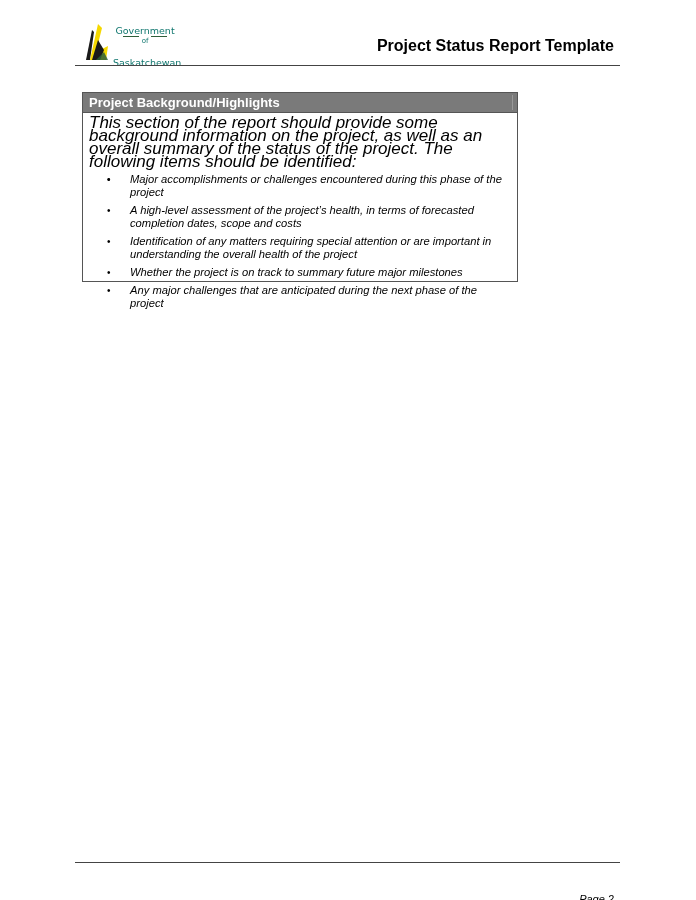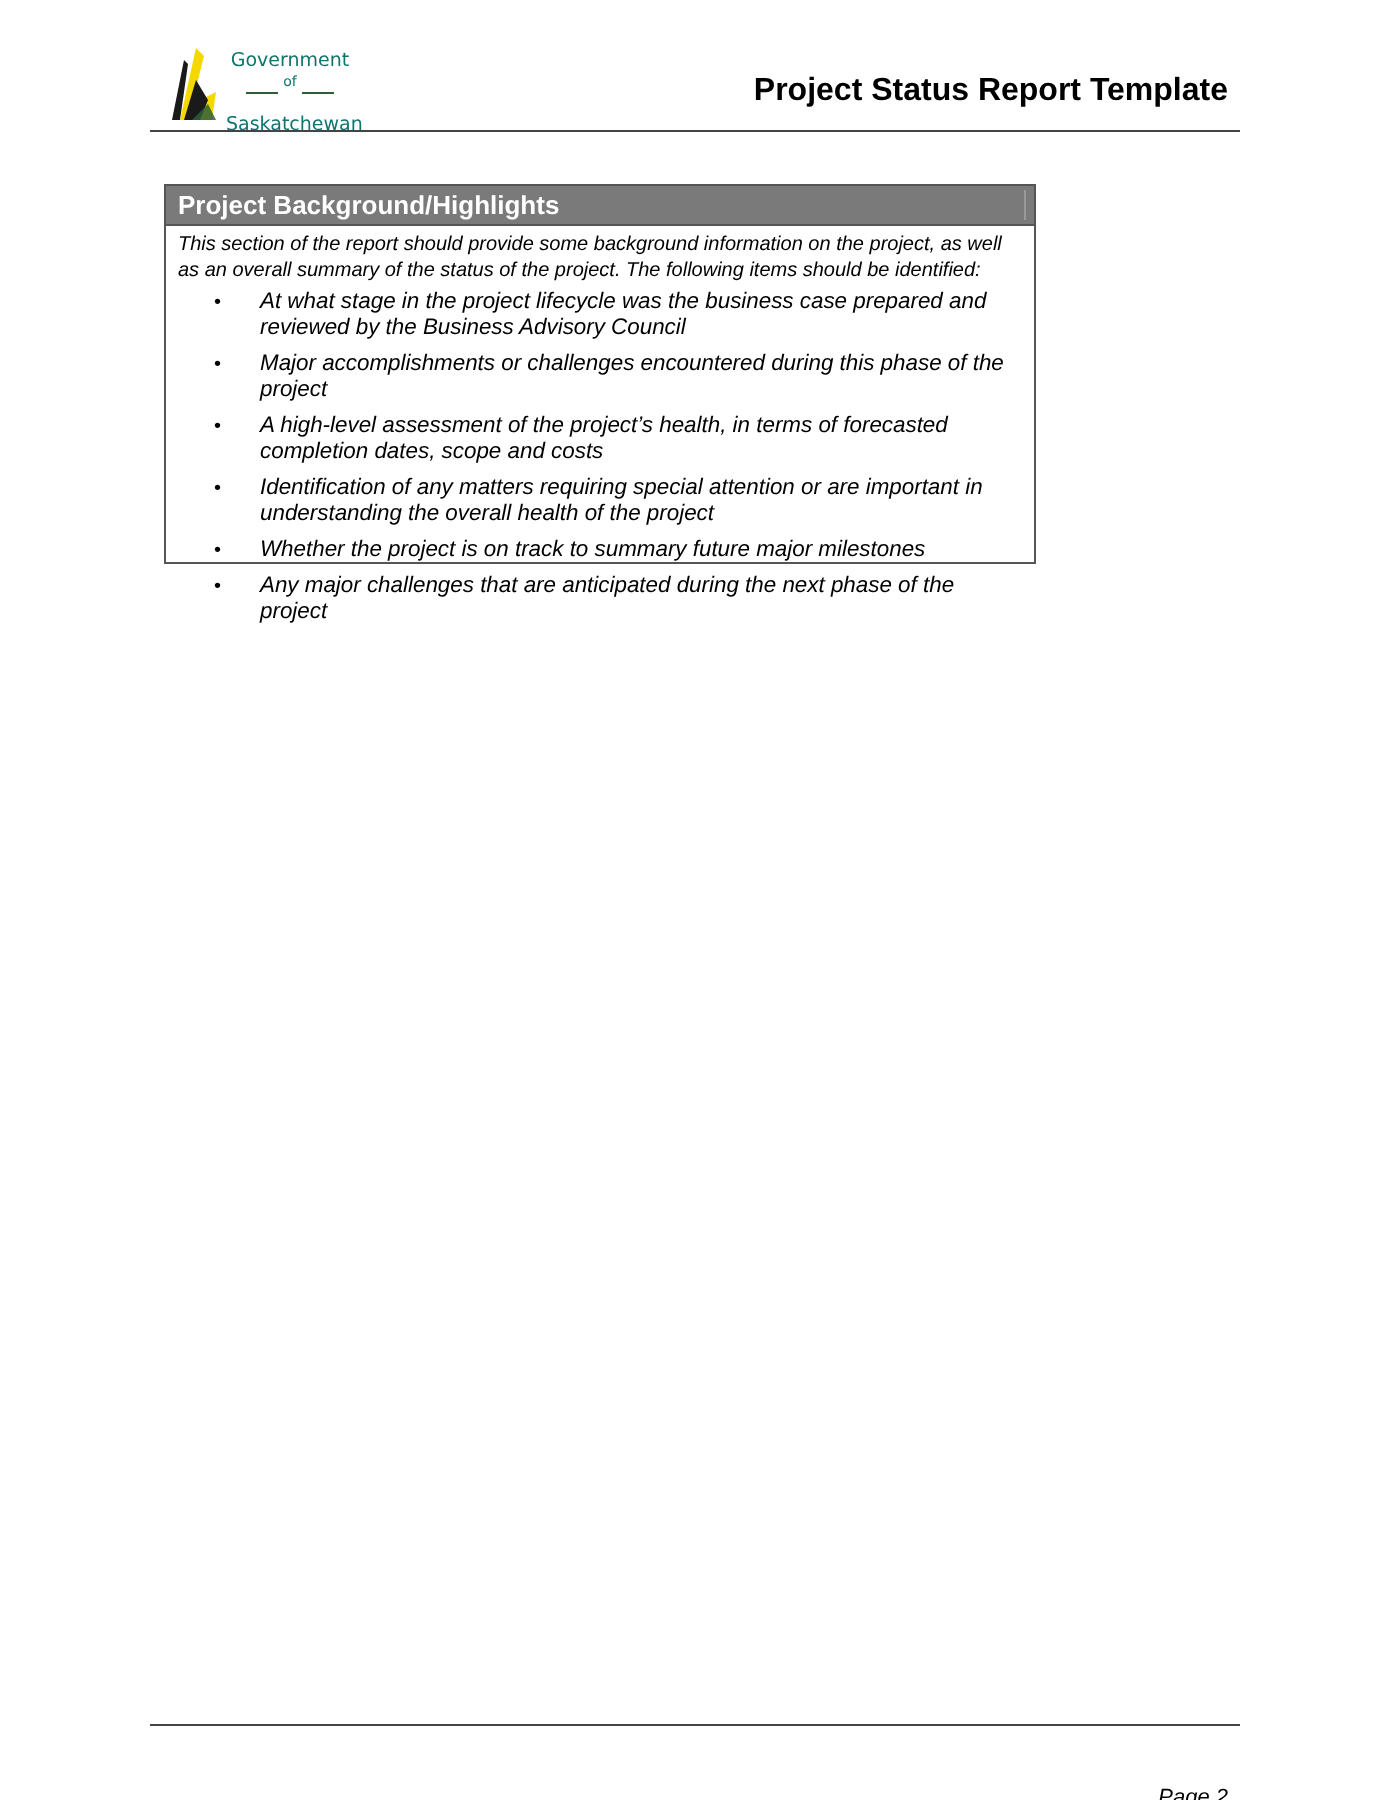--- a/index.html
+++ b/index.html
@@ -3,32 +3,32 @@
   <meta charset="utf-8">
   <style>
     html, body { margin: 0; padding: 0; background: #ffffff; }
     body { width: 696px; height: 900px; position: relative; overflow: hidden;
            font-family: "Liberation Sans", sans-serif; color: #000; }
     .logo { position: absolute; left: 82px; top: 22px; width: 95px; height: 40px; }
     .logo svg { position: absolute; left: 0; top: 0; }
     .logo-text { position: absolute; left: 31px; top: 3px; width: 64px; text-align: center;
                  color: #0f766e; font-family: "DejaVu Sans", sans-serif; line-height: 11px; }
     .logo-gov { font-size: 9.5px; display:block; }
-    .logo-of { font-size: 7px; display:flex; align-items:flex-end; justify-content:center; gap:3px; }
+    .logo-of { font-size: 7px; display:flex; align-items:flex-start; justify-content:center; gap:3px; }
     .logo-of .ln { display:inline-block; width: 16px; height: 1px; background: #2e5e3a; }
     .logo-sask { font-size: 9.5px; display:block;margin-top:10px; }
     .doc-title { position: absolute; right: 82px; top: 37px; font-size: 16px; font-weight: bold; }
     .header-rule { position: absolute; left: 75px; top: 65px; width: 545px; height: 1px; background: #444; }
     .section { position: absolute; left: 82px; top: 92px; width: 436px; height: 190px;
                border: 1px solid #555; box-sizing: border-box; }
     .section-head { background: #7a7a7a; color: #fff; font-weight: bold; font-size: 13px;
                     height: 19px; line-height: 19px; padding-left: 6px;
                     border-bottom: 1px solid #555; position: relative; }
     .section-head::after { content: ""; position: absolute; right: 4px; top: 2px; width: 1px; height: 15px; background: #999; }
-    .intro { font-style: italic; font-size: 10px; line-height: 13px; margin: 3px 6px 0 6px; }
+    .intro { font-style: italic; font-size: 17px; line-height: 13px; margin: 3px 6px 0 6px; }
     ul.items { list-style: none; margin: 3px 0 0 0; padding: 0; }
     ul.items li { position: relative; font-style: italic; font-size: 11.2px; line-height: 13px;
                   padding-left: 47px; padding-right: 10px; margin-bottom: 5px; }
     ul.items li .bullet { position: absolute; left: 24px; top: 0; font-style: normal; font-size: 10px; }
     .footer-rule { position: absolute; left: 75px; top: 862px; width: 545px; height: 1px; background: #444; }
     .page-num { position: absolute; right: 82px; top: 893px; font-style: italic; font-size: 11px; }
   </style>
 </head>
 <body>
 
@@ -50,21 +50,21 @@
   </div>
 </div>
 
 <div class="doc-title">Project Status Report Template</div>
 <div class="header-rule"></div>
 
 <div class="section">
   <div class="section-head">Project Background/Highlights</div>
   <div class="intro">This section of the report should provide some background information on the project, as well as an overall summary of the status of the project.  The following items should be identified:</div>
   <ul class="items">
-    <li><span class="bullet">•</span><span>At what stage in the project lifecycle was the business case prepared and reviewed by the Business Advisory Council</span></li>
+    <li><span class="bullet">•</span></li>
     <li><span class="bullet">•</span><span>Major accomplishments or challenges encountered during this phase of the project</span></li>
     <li><span class="bullet">•</span><span>A high-level assessment of the project’s health, in terms of forecasted completion dates, scope and costs</span></li>
     <li><span class="bullet">•</span><span>Identification of any matters requiring special attention or are important in understanding the overall health of the project</span></li>
     <li><span class="bullet">•</span><span>Whether the project is on track to summary future major milestones</span></li>
     <li><span class="bullet">•</span><span>Any major challenges that are anticipated during the next phase of the project</span></li>
   </ul>
 </div>
 
 <div class="footer-rule"></div>
 <div class="page-num">Page 2</div>

